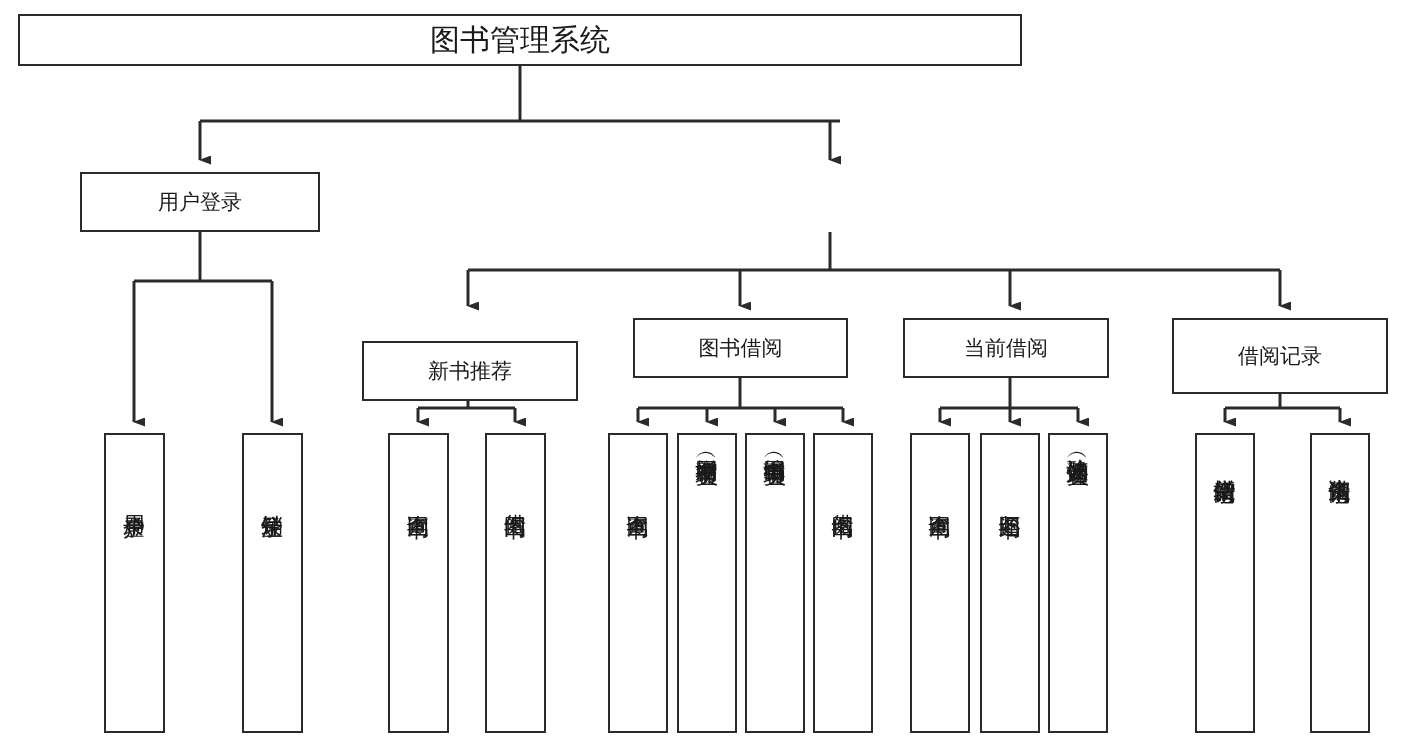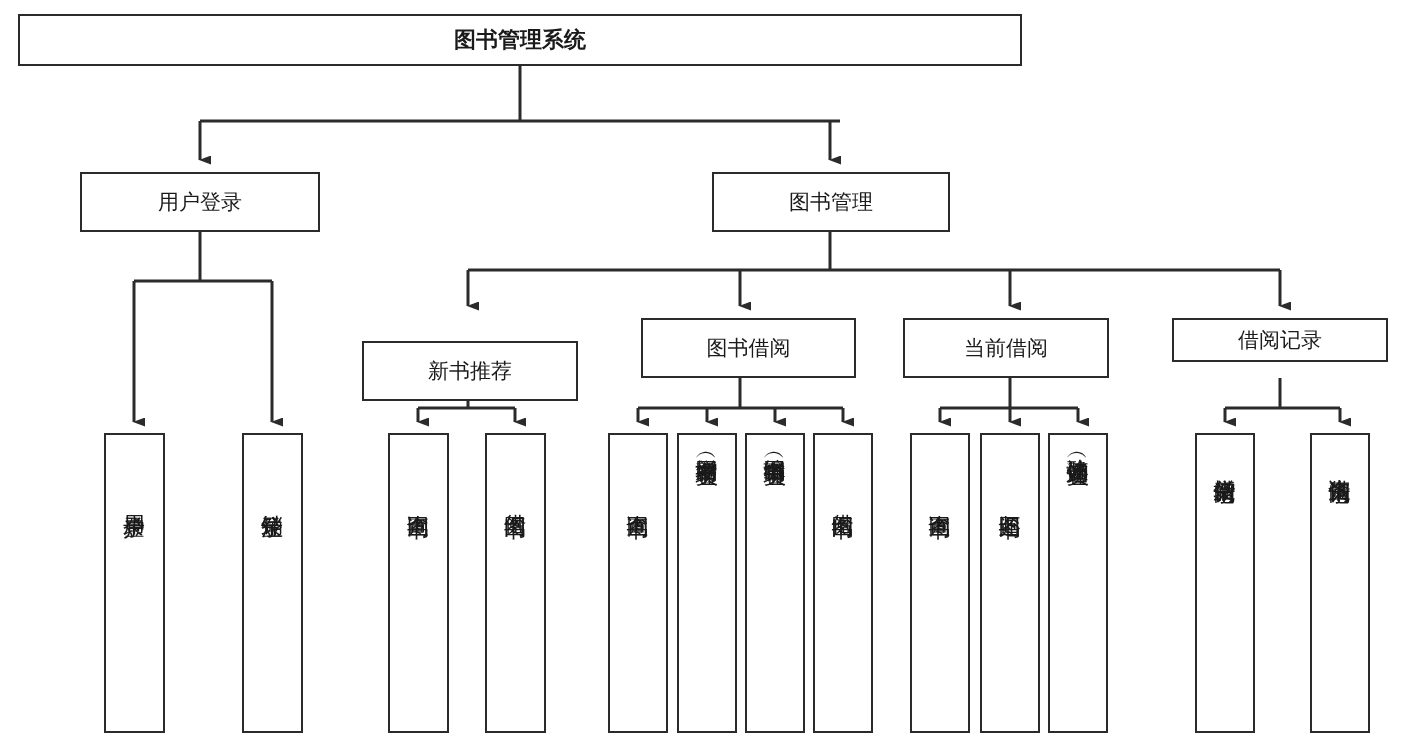--- a/index.html
+++ b/index.html
@@ -30,22 +30,21 @@
     position: absolute;
     box-sizing: border-box;
     background: #ffffff;
     border: 2px solid #2b2b2b;
     display: flex;
     align-items: center;
     justify-content: center;
     color: #1a1a1a;
   }
   .node.root {
-    font-size: 22px;
-    font-weight: bold;
+    font-size: 30px;
   }
   .node.level2 {
     font-size: 21px;
   }
   .node.level3 {
     font-size: 21px;
   }
   .node .label-h {
     line-height: 1.2;
     white-space: nowrap;
@@ -131,34 +130,31 @@
     </g>
   </svg>
 
   <div class="node root" style="left:18px; top:14px; width:1004px; height:52px;">
     <span class="label-h">图书管理系统</span>
   </div>
 
   <div class="node level2" style="left:80px; top:172px; width:240px; height:60px;">
     <span class="label-h">用户登录</span>
   </div>
-  <div class="node level2" style="left:712px; top:172px; width:238px; height:60px;">
-    <span class="label-h">图书管理</span>
-  </div>
 
   <div class="node level3" style="left:362px; top:318px; width:216px; height:60px;margin-top:23px;">
     <span class="label-h">新书推荐</span>
   </div>
-  <div class="node level3" style="left:633px; top:318px; width:215px; height:60px;margin-left:8px;">
+  <div class="node level3" style="left:633px; top:318px; width:215px; height:60px;">
     <span class="label-h">图书借阅</span>
   </div>
   <div class="node level3" style="left:903px; top:318px; width:206px; height:60px;">
     <span class="label-h">当前借阅</span>
   </div>
-  <div class="node level3" style="left:1172px; top:318px; width:216px; height:44px;">
+  <div class="node level3" style="left:1172px; top:318px; width:216px; height:76px;">
     <span class="label-h">借阅记录</span>
   </div>
 
   <div class="node leaf center" style="left:104px; top:433px; width:61px; height:300px;">
     <span class="label-v">用户登录</span>
   </div>
   <div class="node leaf center" style="left:242px; top:433px; width:61px; height:300px;">
     <span class="label-v">注销登录</span>
   </div>
 

